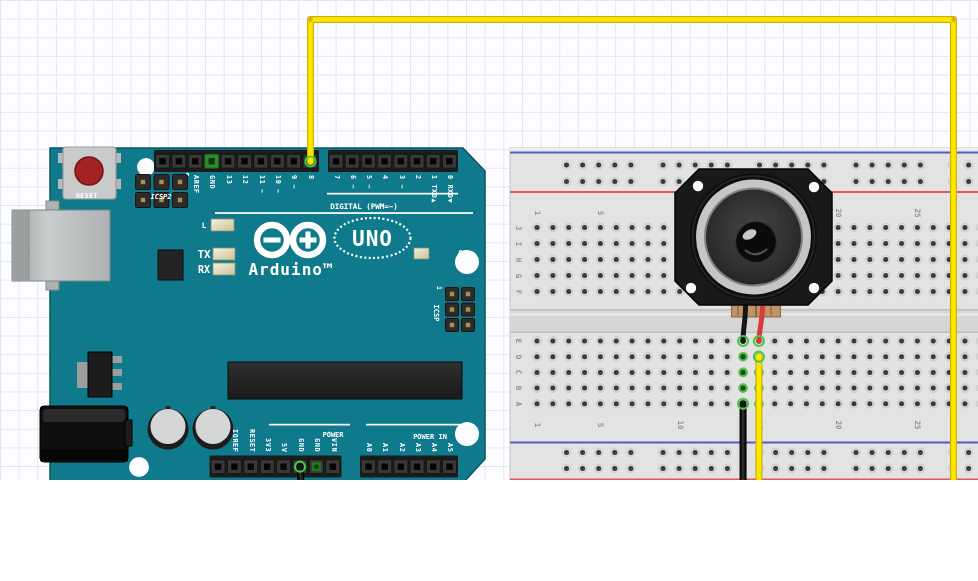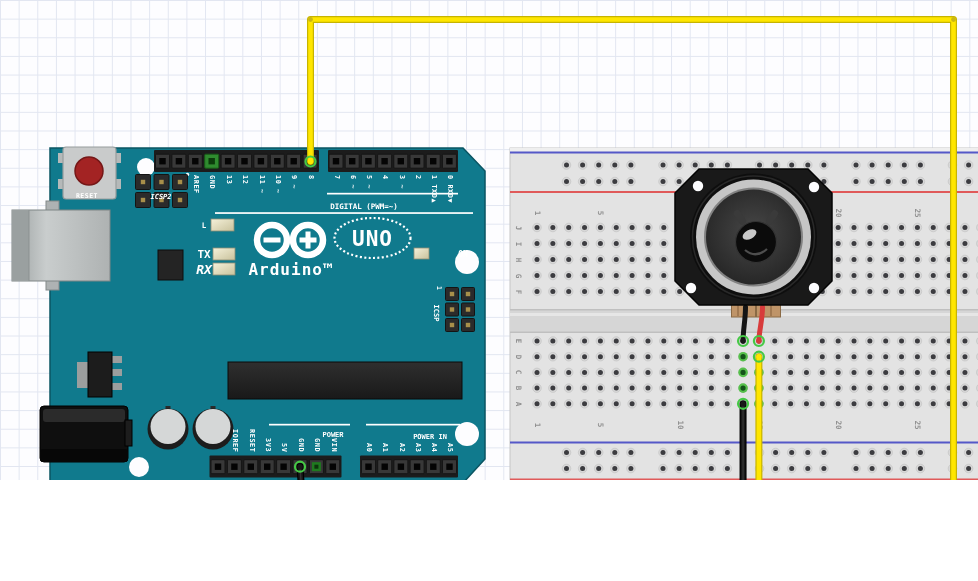--- a/index.html
+++ b/index.html
@@ -1056,25 +1056,25 @@
     </g>
   </g>
 </svg>
 
 <div id="labels">
   <span class="c" style="left:87px;top:196px;font-size:6.5px;letter-spacing:.5px;">RESET</span>
   <span class="c" style="left:161px;top:197px;font-size:7px;font-style:italic;">ICSP2</span>
   <span class="c" style="left:364px;top:206px;font-size:7.5px;">DIGITAL (PWM=~)</span>
   <span class="c" style="left:204px;top:225px;font-size:7.5px;">L</span>
   <span class="c" style="left:204px;top:254px;font-size:11px;">TX</span>
-  <span class="c" style="left:204px;top:269px;font-size:13px;font-style:italic;">RX</span>
+  <span class="c" style="left:204px;top:269px;font-size:10px;">RX</span>
   <span class="c" style="left:443px;top:253.5px;font-size:8px;padding-left:40px;">ON</span>
   <span class="c" style="left:291px;top:268.5px;font-size:16px;letter-spacing:1px;">Arduino™</span>
   <span class="c" style="left:372.5px;top:239px;font-size:21px;letter-spacing:1px;">UNO</span>
-  <span class="c" style="left:333px;top:434.5px;font-size:7px;font-family:Liberation Mono, monospace;">POWER</span>
+  <span class="c" style="left:333px;top:434.5px;font-size:7px;">POWER</span>
   <span class="c" style="left:430px;top:436.5px;font-size:7px;">POWER IN</span>
   <span class="vr" style="left:436px;top:313px;font-size:7px;">ICSP</span>
   <span class="vr" style="left:439px;top:288px;font-size:6.5px;">1</span>
 <span class="vtop" style="left: 195.3px; top: 175px;">AREF</span>
       <span class="vtop" style="left: 211.7px; top: 175px;">GND</span>
       <span class="vtop" style="left: 228.1px; top: 175px;">13</span>
       <span class="vtop" style="left: 244.5px; top: 175px;">12</span>
       <span class="vtop" style="left: 260.9px; top: 175px;">11 ~</span>
       <span class="vtop" style="left: 277.3px; top: 175px;">10 ~</span>
       <span class="vtop" style="left: 293.7px; top: 175px;">9 ~</span>

